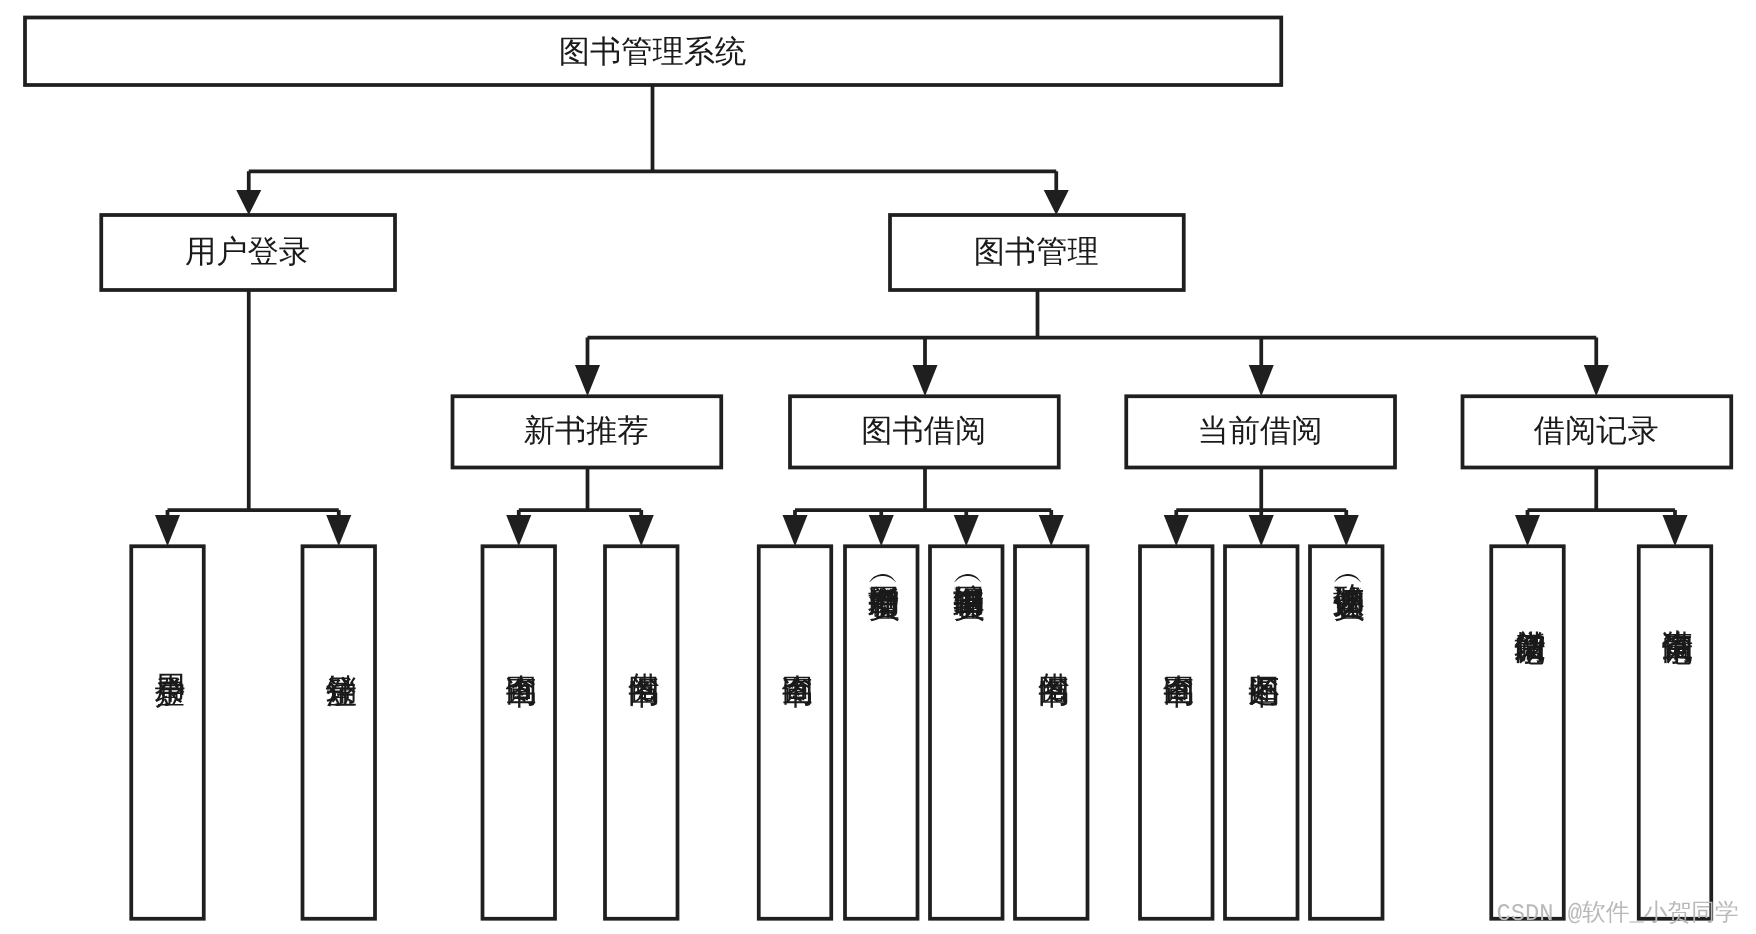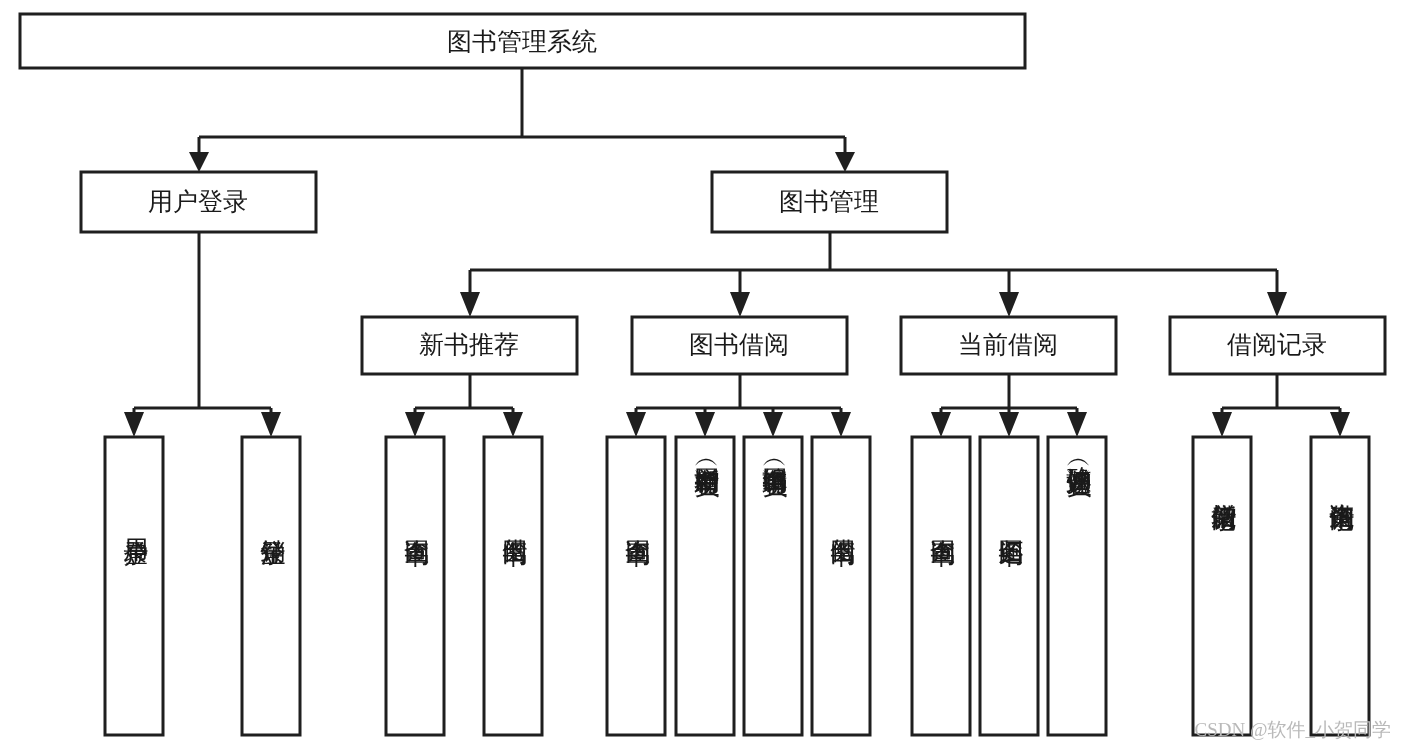--- a/index.html
+++ b/index.html
@@ -56,21 +56,21 @@
     line-height: 1.06;
     color: #1a1a1a;
     letter-spacing: 1px;
     white-space: nowrap;
     pointer-events: none;
   }
   .watermark {
     position: absolute;
     right: 14px;
     bottom: 4px;
-    font-family: Liberation Serif, serif;
+    font-family: Liberation Mono, monospace;
     font-size: 19px;
     color: #b9b9b9;
     white-space: nowrap;
   }
 </style>
 </head>
 <body>
 
 <div id="diagram-root">
 

